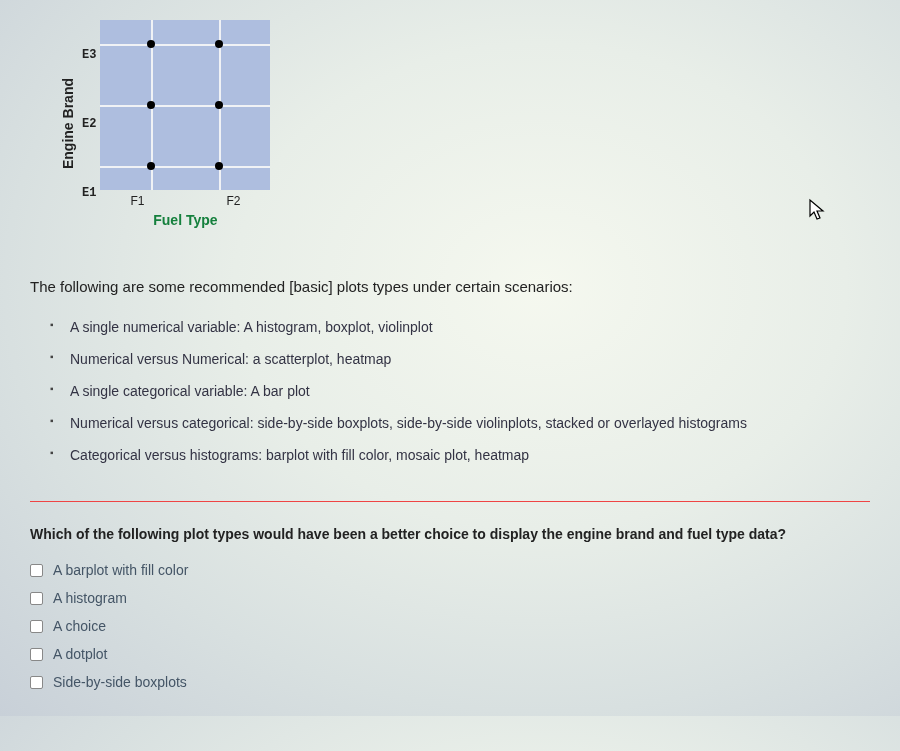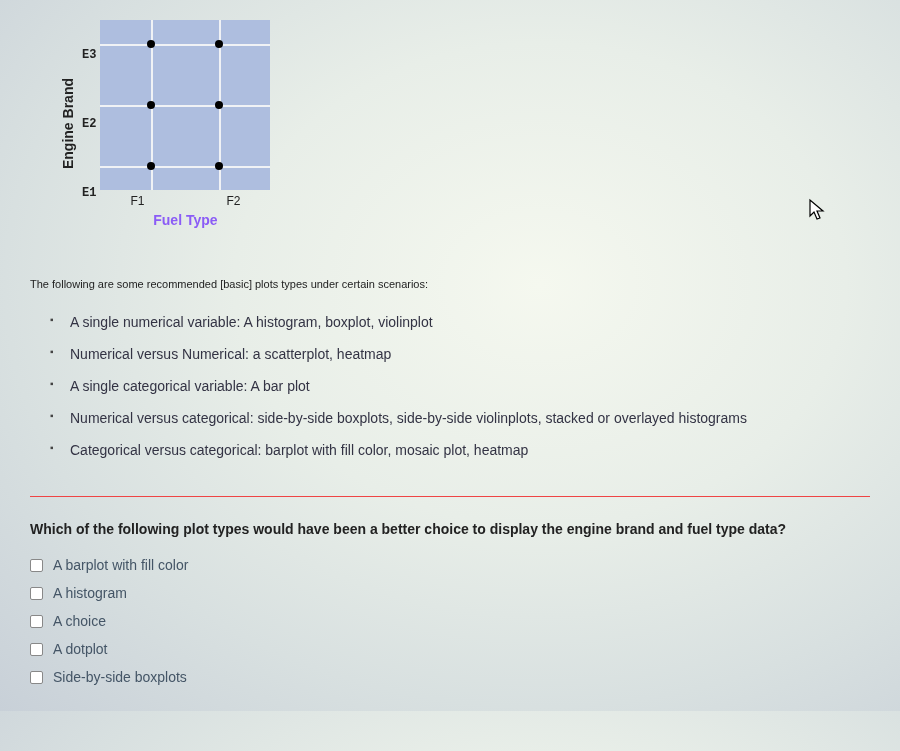--- a/index.html
+++ b/index.html
@@ -78,30 +78,30 @@
     color: #222;
     margin-top: 4px;
     padding: 0 30px;
     box-sizing: border-box;
   }
   .xlabel {
     text-align: center;
     width: 170px;
     font-weight: bold;
     font-size: 14px;
-    color: #8b5cf6;
+    color: #15803d;
     margin-top: 4px;
   }
   .chart-right { display: flex; flex-direction: column; }
 
   
   .intro {
     margin-top: 50px;
     margin-bottom: 16px;
-    font-size: 11px;
+    font-size: 15px;
     color: #222;
   }
   ul.bullets {
     list-style: none;
     padding-left: 40px;
     margin: 0 0 30px 0;
   }
   ul.bullets li {
     position: relative;
     padding: 8px 0;
@@ -192,21 +192,21 @@
   </div>
 </div>
 
 <div class="intro">The following are some recommended [basic] plots types under certain scenarios:</div>
 
 <ul class="bullets">
   <li>A single numerical variable: A histogram, boxplot, violinplot</li>
   <li>Numerical versus Numerical: a scatterplot, heatmap</li>
   <li>A single categorical variable: A bar plot</li>
   <li>Numerical versus categorical: side-by-side boxplots, side-by-side violinplots, stacked or overlayed histograms</li>
-  <li>Categorical versus categorical: barplot with fill color, mosaic plot, heatmap</li>
+  <li>Categorical versus histograms: barplot with fill color, mosaic plot, heatmap</li>
 </ul>
 
 <div class="qbox">
   <div class="qtext">Which of the following plot types would have been a better choice to display the engine brand and fuel type data?</div>
 
   <div class="opt">
     <div class="cb"></div>
     <span>A barplot with fill color</span>
   </div>
   <div class="opt">

